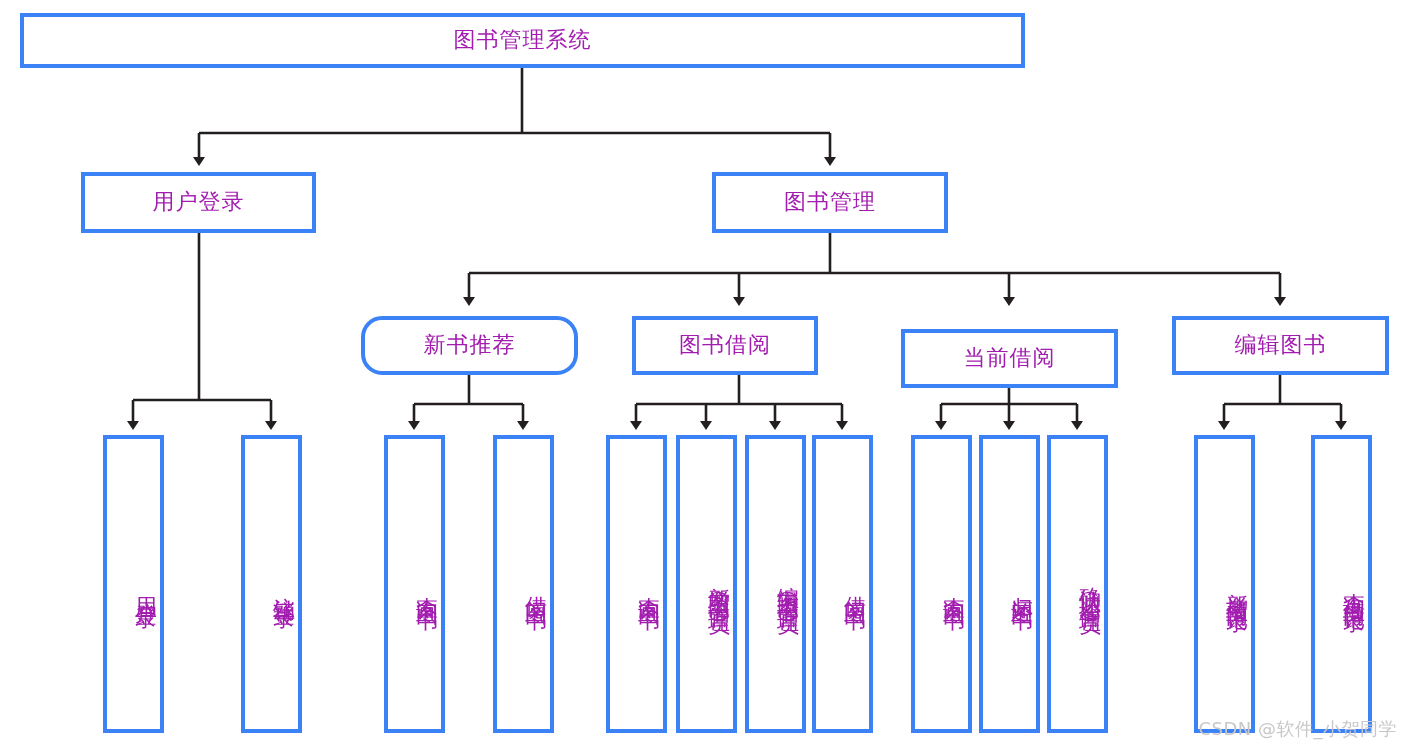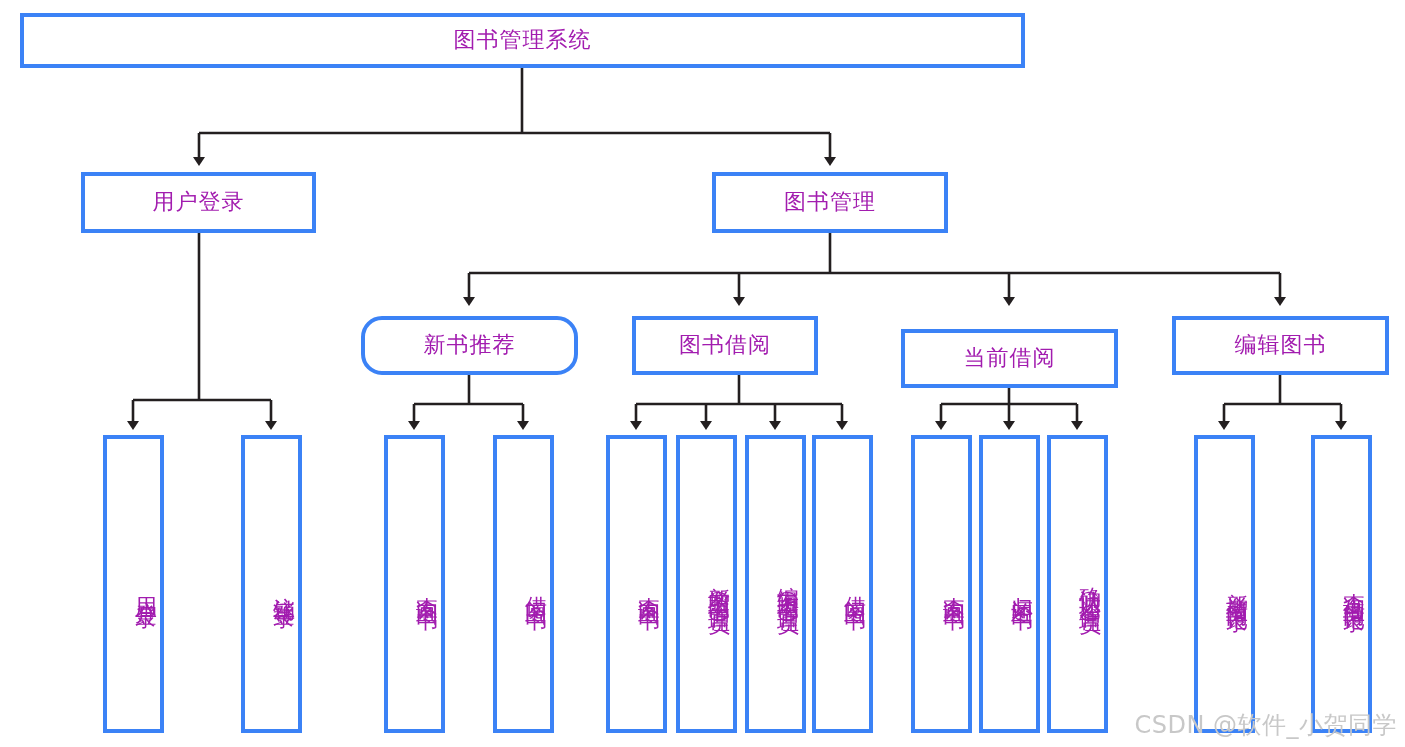--- a/index.html
+++ b/index.html
@@ -51,21 +51,21 @@
     left: 0;
     top: 0;
     width: 1405px;
     height: 747px;
     pointer-events: none;
   }
   .watermark {
     position: absolute;
     right: 8px;
     bottom: 6px;
-    font-size: 24px;
+    font-size: 18px;
     color: #c8c8c8;
     letter-spacing: 0.5px;
     white-space: nowrap;
   }
 </style>
 </head>
 <body>
 
 <div id="canvas">
 

